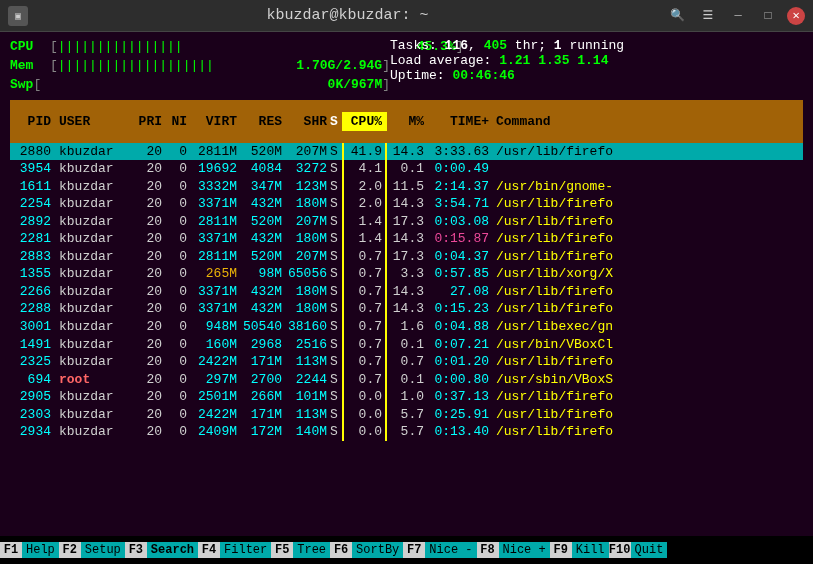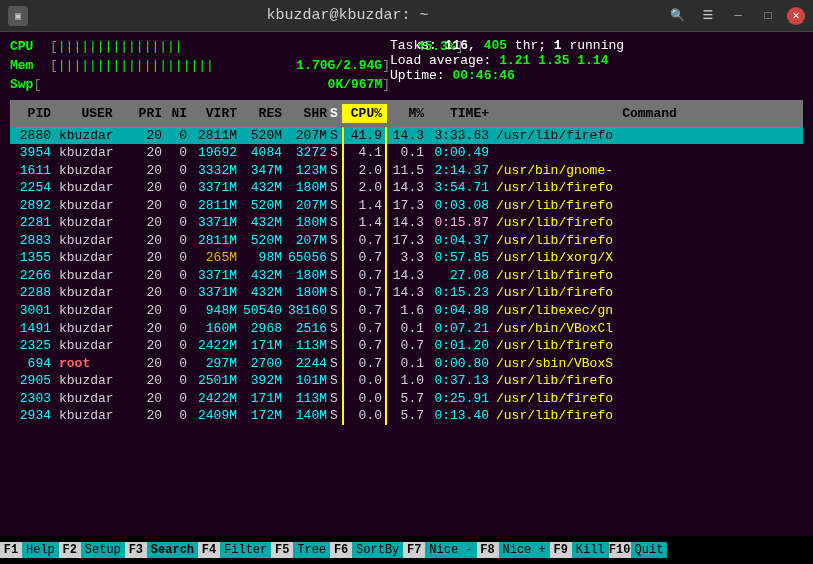--- a/index.html
+++ b/index.html
@@ -89,31 +89,31 @@
     .stat-mem-val { color: #00ff00; font-weight: bold; }
 
     .tasks-line { color: #ffffff; }
     .tasks-line .bold { font-weight: bold; }
     .tasks-line .highlight { color: #00ff00; font-weight: bold; }
     .load-line { color: #ffffff; }
     .load-line .bold { font-weight: bold; color: #00ff00; }
     .uptime-line { color: #ffffff; }
     .uptime-line .bold { font-weight: bold; color: #00ff00; }
     #table-header {
-      background: #737373;
+      background: #a16207;
       color: #000000;
       display: flex;
-      padding: 6px 0;
+      padding: 14px 0;
     }
     .th {
       font-weight: bold;
       text-align: right;
       color: #000;
     }
-    .th.left { text-align: center; }
+    .th.left { text-align: left; }
 
     .col-pid    { width: 45px; text-align: right; padding-right: 4px; }
     .col-user   { width: 80px; text-align: left; padding-left: 4px; }
     .col-pri    { width: 30px; text-align: right; padding-right: 3px; }
     .col-ni     { width: 25px; text-align: right; padding-right: 3px; }
     .col-virt   { width: 50px; text-align: right; padding-right: 3px; }
     .col-res    { width: 45px; text-align: right; padding-right: 3px; }
     .col-shr    { width: 45px; text-align: right; padding-right: 3px; }
     .col-s      { width: 12px; text-align: left; padding-right: 2px; }
     .col-cpu    { width: 45px; text-align: right; padding-right: 3px; }
@@ -336,21 +336,21 @@
     <div class="col-pid" style="color:#00ffff">2281</div>
     <div class="col-user" style="color:#d0d0d0;font-weight:normal">kbuzdar</div>
     <div class="col-pri" style="color:#d0d0d0">20</div>
     <div class="col-ni" style="color:#d0d0d0">0</div>
     <div class="col-virt" style="color:#00ffff">3371M</div>
     <div class="col-res" style="color:#00ffff">432M</div>
     <div class="col-shr" style="color:#00ffff">180M</div>
     <div class="col-s" style="color:#d0d0d0">S</div>
     <div class="col-cpu" style="color:#d0d0d0;border-left:2px solid #ffff00;border-right:2px solid #ffff00;">1.4</div>
     <div class="col-mem" style="color:#d0d0d0">14.3</div>
-    <div class="col-time" style="color:#f9a8d4">0:15.87</div>
+    <div class="col-time" style="color:#ec4899">0:15.87</div>
     <div class="col-cmd" style="color:#ffff00">/usr/lib/firefo</div>
   </div>
       <div class="process-row">
     <div class="col-pid" style="color:#00ffff">2883</div>
     <div class="col-user" style="color:#d0d0d0;font-weight:normal">kbuzdar</div>
     <div class="col-pri" style="color:#d0d0d0">20</div>
     <div class="col-ni" style="color:#d0d0d0">0</div>
     <div class="col-virt" style="color:#00ffff">2811M</div>
     <div class="col-res" style="color:#00ffff">520M</div>
     <div class="col-shr" style="color:#00ffff">207M</div>
@@ -457,21 +457,21 @@
     <div class="col-mem" style="color:#d0d0d0">0.1</div>
     <div class="col-time" style="color:#00ffff">0:00.80</div>
     <div class="col-cmd" style="color:#ffff00">/usr/sbin/VBoxS</div>
   </div>
       <div class="process-row">
     <div class="col-pid" style="color:#00ffff">2905</div>
     <div class="col-user" style="color:#d0d0d0;font-weight:normal">kbuzdar</div>
     <div class="col-pri" style="color:#d0d0d0">20</div>
     <div class="col-ni" style="color:#d0d0d0">0</div>
     <div class="col-virt" style="color:#00ffff">2501M</div>
-    <div class="col-res" style="color:#00ffff">392M</div>
+    <div class="col-res" style="color:#00ffff">266M</div>
     <div class="col-shr" style="color:#00ffff">101M</div>
     <div class="col-s" style="color:#d0d0d0">S</div>
     <div class="col-cpu" style="color:#d0d0d0;border-left:2px solid #ffff00;border-right:2px solid #ffff00;">0.0</div>
     <div class="col-mem" style="color:#d0d0d0">1.0</div>
     <div class="col-time" style="color:#00ffff">0:37.13</div>
     <div class="col-cmd" style="color:#ffff00">/usr/lib/firefo</div>
   </div>
       <div class="process-row">
     <div class="col-pid" style="color:#00ffff">2303</div>
     <div class="col-user" style="color:#d0d0d0;font-weight:normal">kbuzdar</div>

